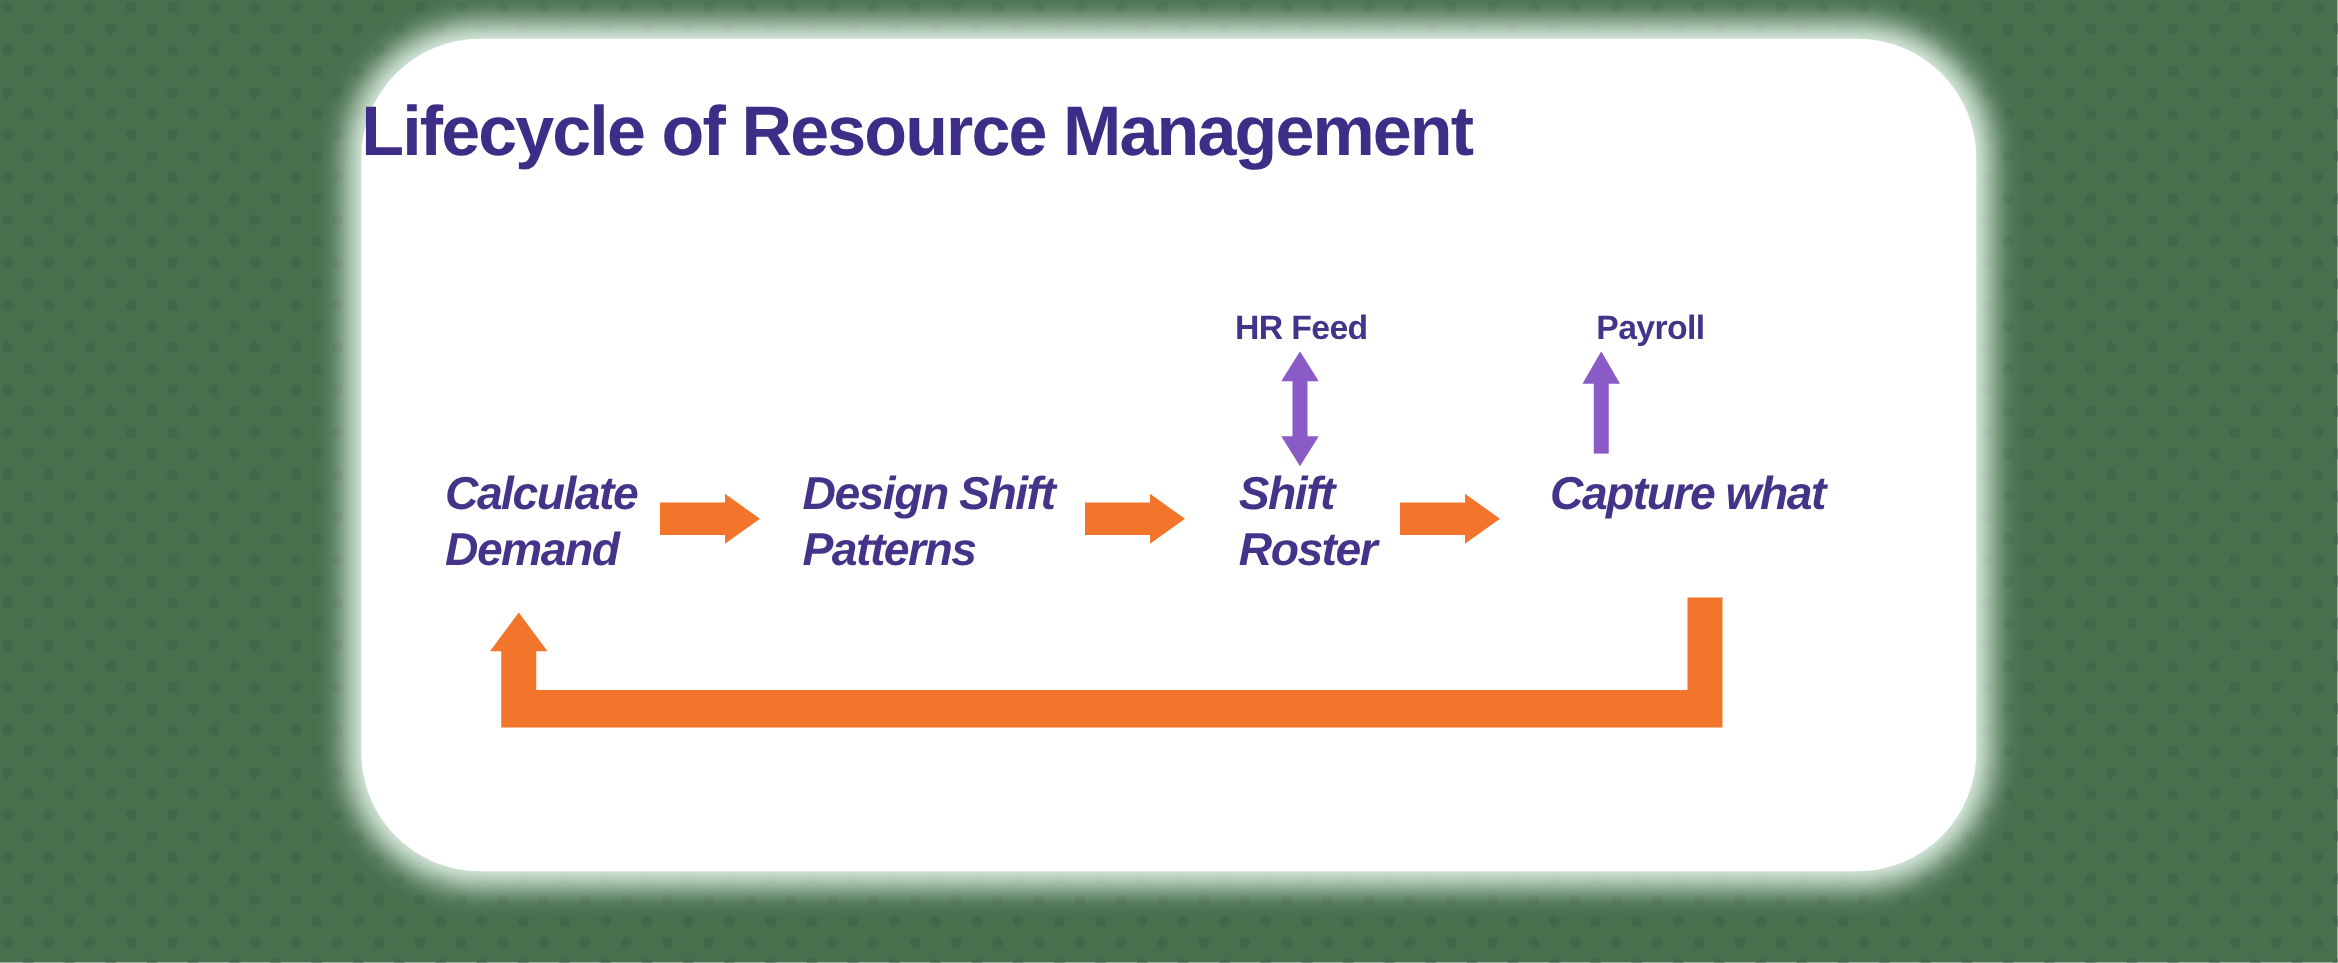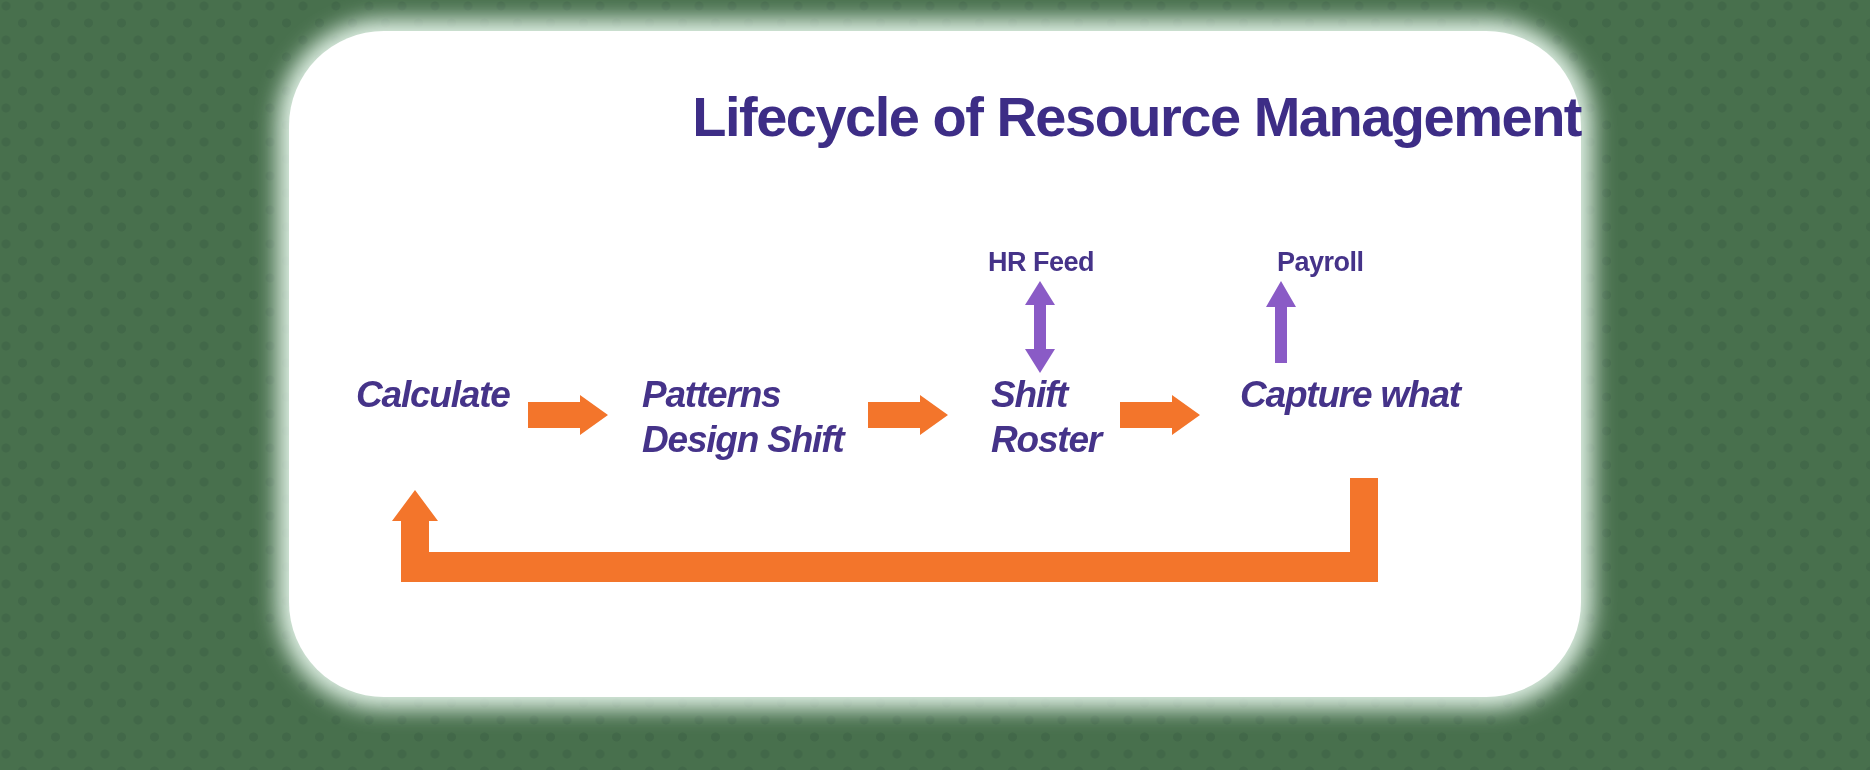--- a/index.html
+++ b/index.html
@@ -25,23 +25,23 @@
     top: 31px;
     width: 1292px;
     height: 666px;
     background: var(--card);
     border-radius: 95px;
     box-shadow: 0 0 22px 12px rgba(232, 248, 237, 0.95);
   }
   .title {
     position: absolute;
     left: 289px;
-    top: 84px;
+    top: 72px;
     width: 1292px;
-    text-align: right;
+    text-align: left;
     font-size: 56px;
     font-weight: 700;
     letter-spacing: -1.5px;
     color: var(--title-text);
   }
   .step {
     position: absolute;
     font-size: 37px;
     line-height: 45px;
     font-weight: 600;
@@ -66,24 +66,25 @@
 </style>
 </head>
 <body>
 
 <div class="card"></div>
 
 <div class="title">Lifecycle of Resource Management</div>
 
 <div class="step" style="left:356px; top:372px;">
   <span>Calculate</span>
+  <span>Demand</span>
 </div>
 <div class="step" style="left:642px; top:372px;">
+  <span>Design Shift</span>
   <span>Patterns</span>
-  <span>Design Shift</span>
 </div>
 <div class="step" style="left:991px; top:372px;">
   <span>Shift</span>
   <span>Roster</span>
 </div>
 <div class="step" style="left:1240px; top:372px;">
   <span>Capture what</span>
 </div>
 
 <svg class="abs" style="left:528px; top:395px;" width="80" height="40" viewBox="0 0 80 40">

